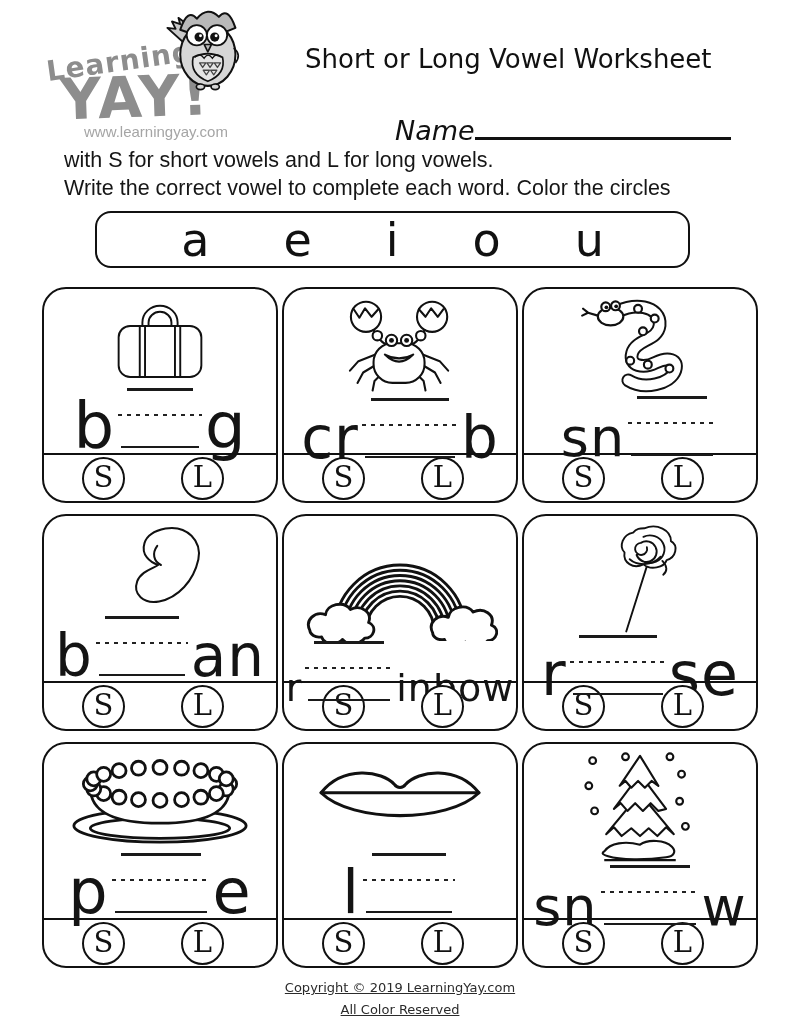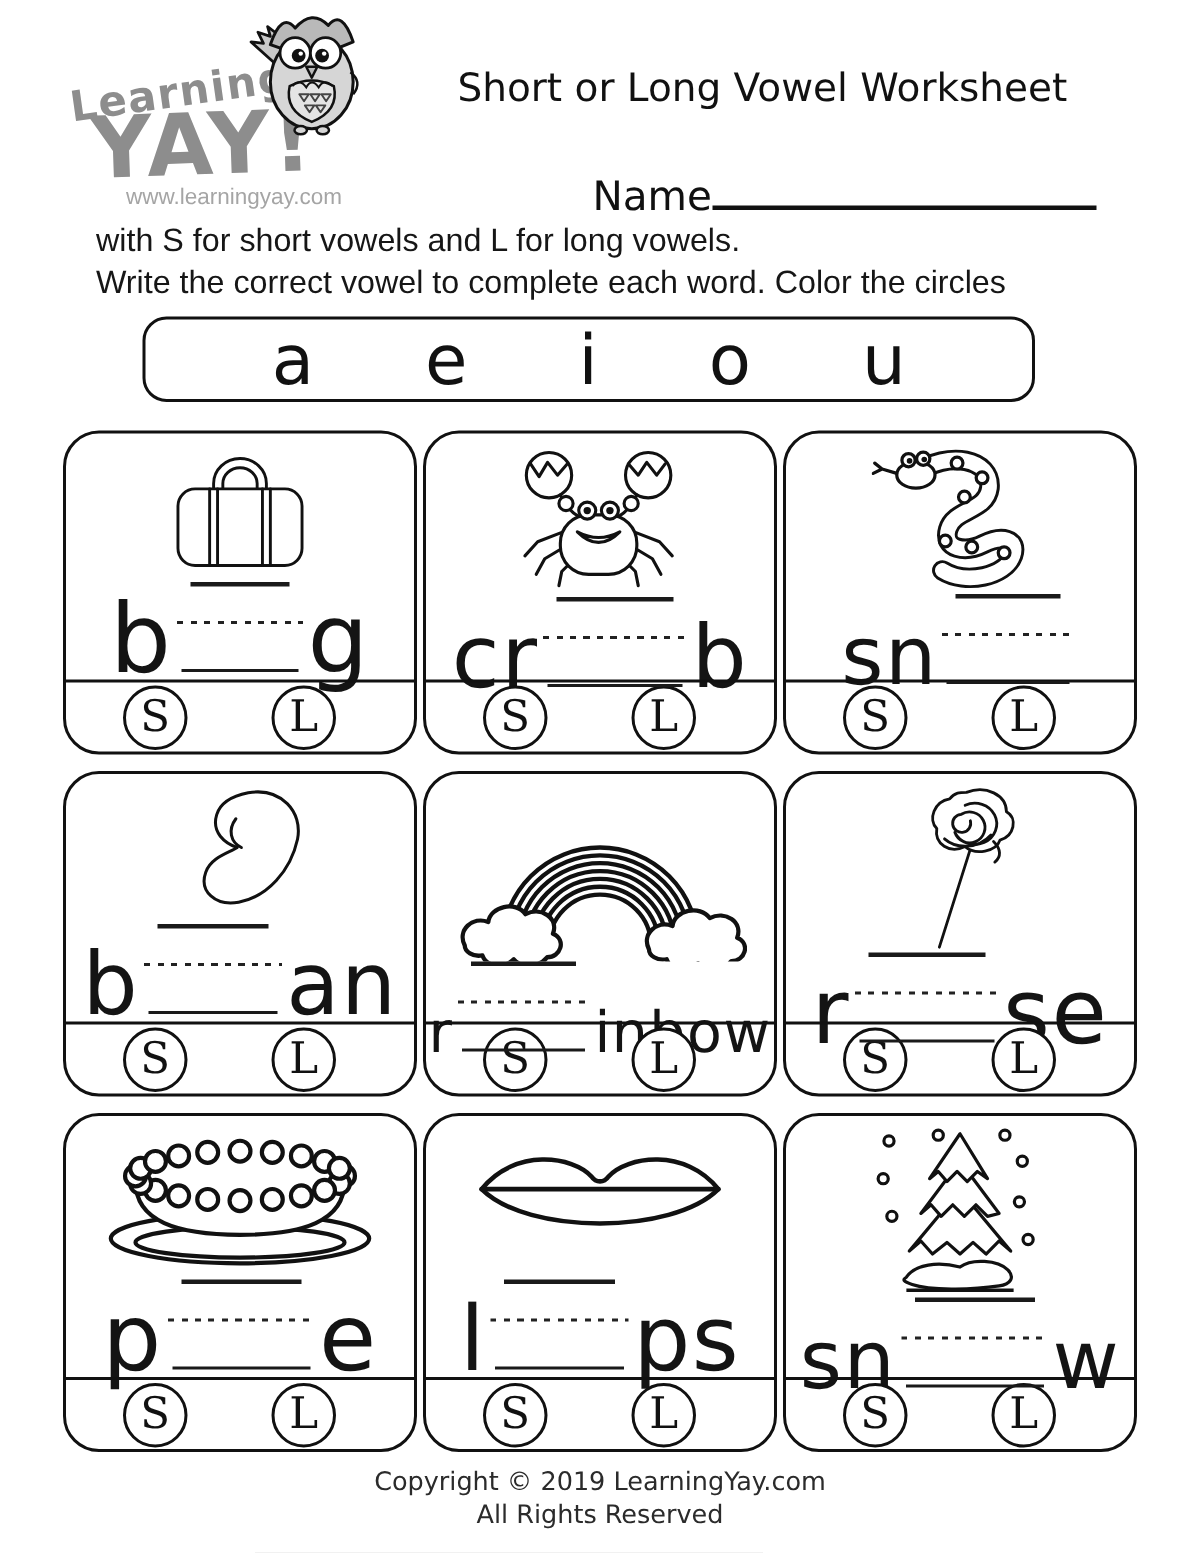--- a/index.html
+++ b/index.html
@@ -17,21 +17,21 @@
   .brand-main{position:absolute;left:22px;top:58px;transform:rotate(-2deg);
               font-family:"DejaVu Sans",sans-serif;font-weight:bold;font-size:57px;
               color:#8d8d8d;letter-spacing:2px;}
   .brand-site{position:absolute;left:46px;top:117px;font-size:15px;color:#a5a5a5;}
   .owl{position:absolute;left:122px;top:-2px;}
 
   
   .title{position:absolute;left:305px;top:44px;width:475px;text-align:left;
          font-family:"DejaVu Sans",sans-serif;font-size:26px;}
   .name-row{position:absolute;left:395px;top:108px;font-family:"DejaVu Sans",sans-serif;
-            font-size:27px;white-space:nowrap;}
+            font-size:27px;white-space:nowrap;font-style:italic;}
   .name-line{display:inline-block;width:256px;height:29px;border-bottom:3px solid #111;}
 
   .instructions{position:absolute;left:64px;top:146px;font-size:21.5px;line-height:28px;color:#161616;}
 
   
   .vowel-box{position:absolute;left:95px;top:211px;width:595px;height:57px;
              border:2.5px solid #111;border-radius:16px;box-sizing:border-box;
              display:flex;align-items:center;justify-content:center;gap:74px;
              font-family:"DejaVu Sans",sans-serif;font-size:46px;}
   .vowel-box span{line-height:1;}
@@ -64,21 +64,21 @@
   .c-snake  .card-word{font-size:54px}.c-snake  .blank{width:88px}
   .c-bean   .card-word{font-size:58px}.c-bean   .blank{width:92px}
   .c-rainbow .card-word{font-size:38px}.c-rainbow .blank{width:88px}
   .c-rose   .card-word{font-size:60px}.c-rose   .blank{width:96px}
   .c-pie    .card-word{font-size:62px}.c-pie    .blank{width:98px}
   .c-lips   .card-word{font-size:60px}.c-lips   .blank{width:92px}
   .c-snow   .card-word{font-size:54px}.c-snow   .blank{width:98px}
 
   
   .copyright{position:absolute;left:0;right:0;top:977px;text-align:center;
-             font-family:"DejaVu Sans",sans-serif;font-size:17px;line-height:22px;color:#2b2b2b;}
+             font-family:"DejaVu Sans",sans-serif;font-size:13px;line-height:22px;color:#2b2b2b;text-decoration:underline;}
 </style>
 </head>
 <body>
 
 <div id="page">
 
   <div class="logo">
     <div class="brand-top">Learning,</div>
     <div class="brand-main">YAY!</div>
     <div class="brand-site">www.learningyay.com</div>
@@ -362,21 +362,20 @@
             <path class="ink" d="M8,30 L122,30" stroke-width="1.6"></path>
           </svg>
         </div>
         <div class="card-word">
           <span>l</span>
             <span class="blank">
               <i class="l-top"></i>
               <i class="l-mid"></i>
               <i class="l-bot"></i>
             </span>
-            <span>ps</span>
         </div>
       </div>
       <div class="card-footer">
         <div class="sl">S</div>
         <div class="sl">L</div>
       </div>
     </div>
 
     <div class="card c-snow">
       <div class="card-main">
@@ -414,16 +413,16 @@
       <div class="card-footer">
         <div class="sl">S</div>
         <div class="sl">L</div>
       </div>
     </div>
 
   </div>
 
   <div class="copyright">
     <div>Copyright © 2019 LearningYay.com</div>
-    <div>All Rights Reserved</div>
+    <div>All Color Reserved</div>
   </div>
 
 </div>
 
 </body></html>

